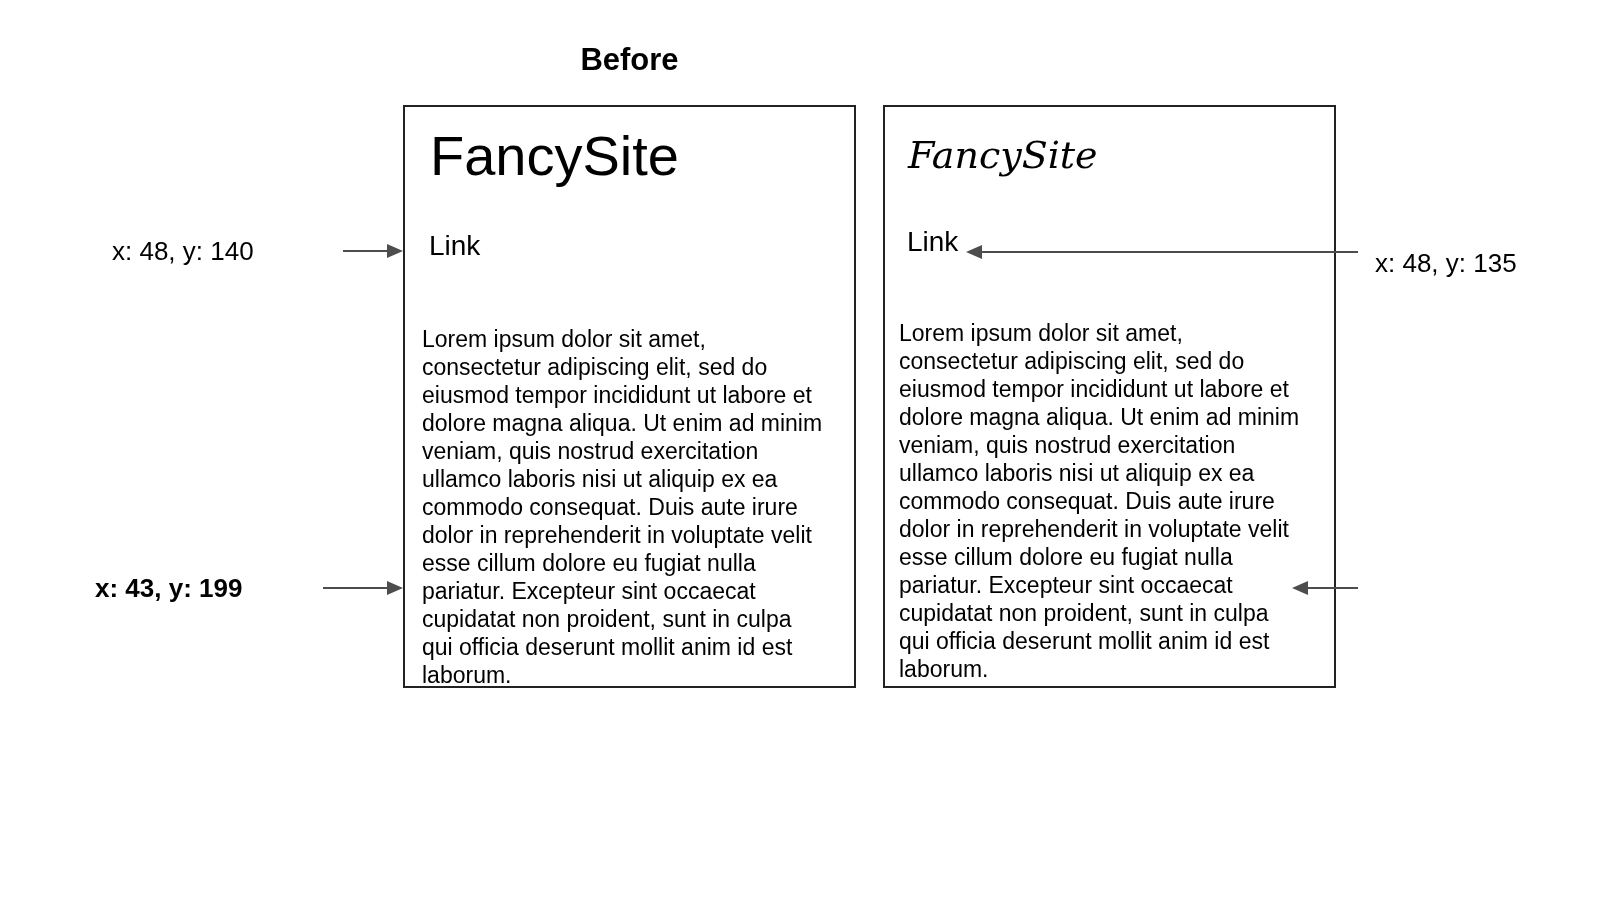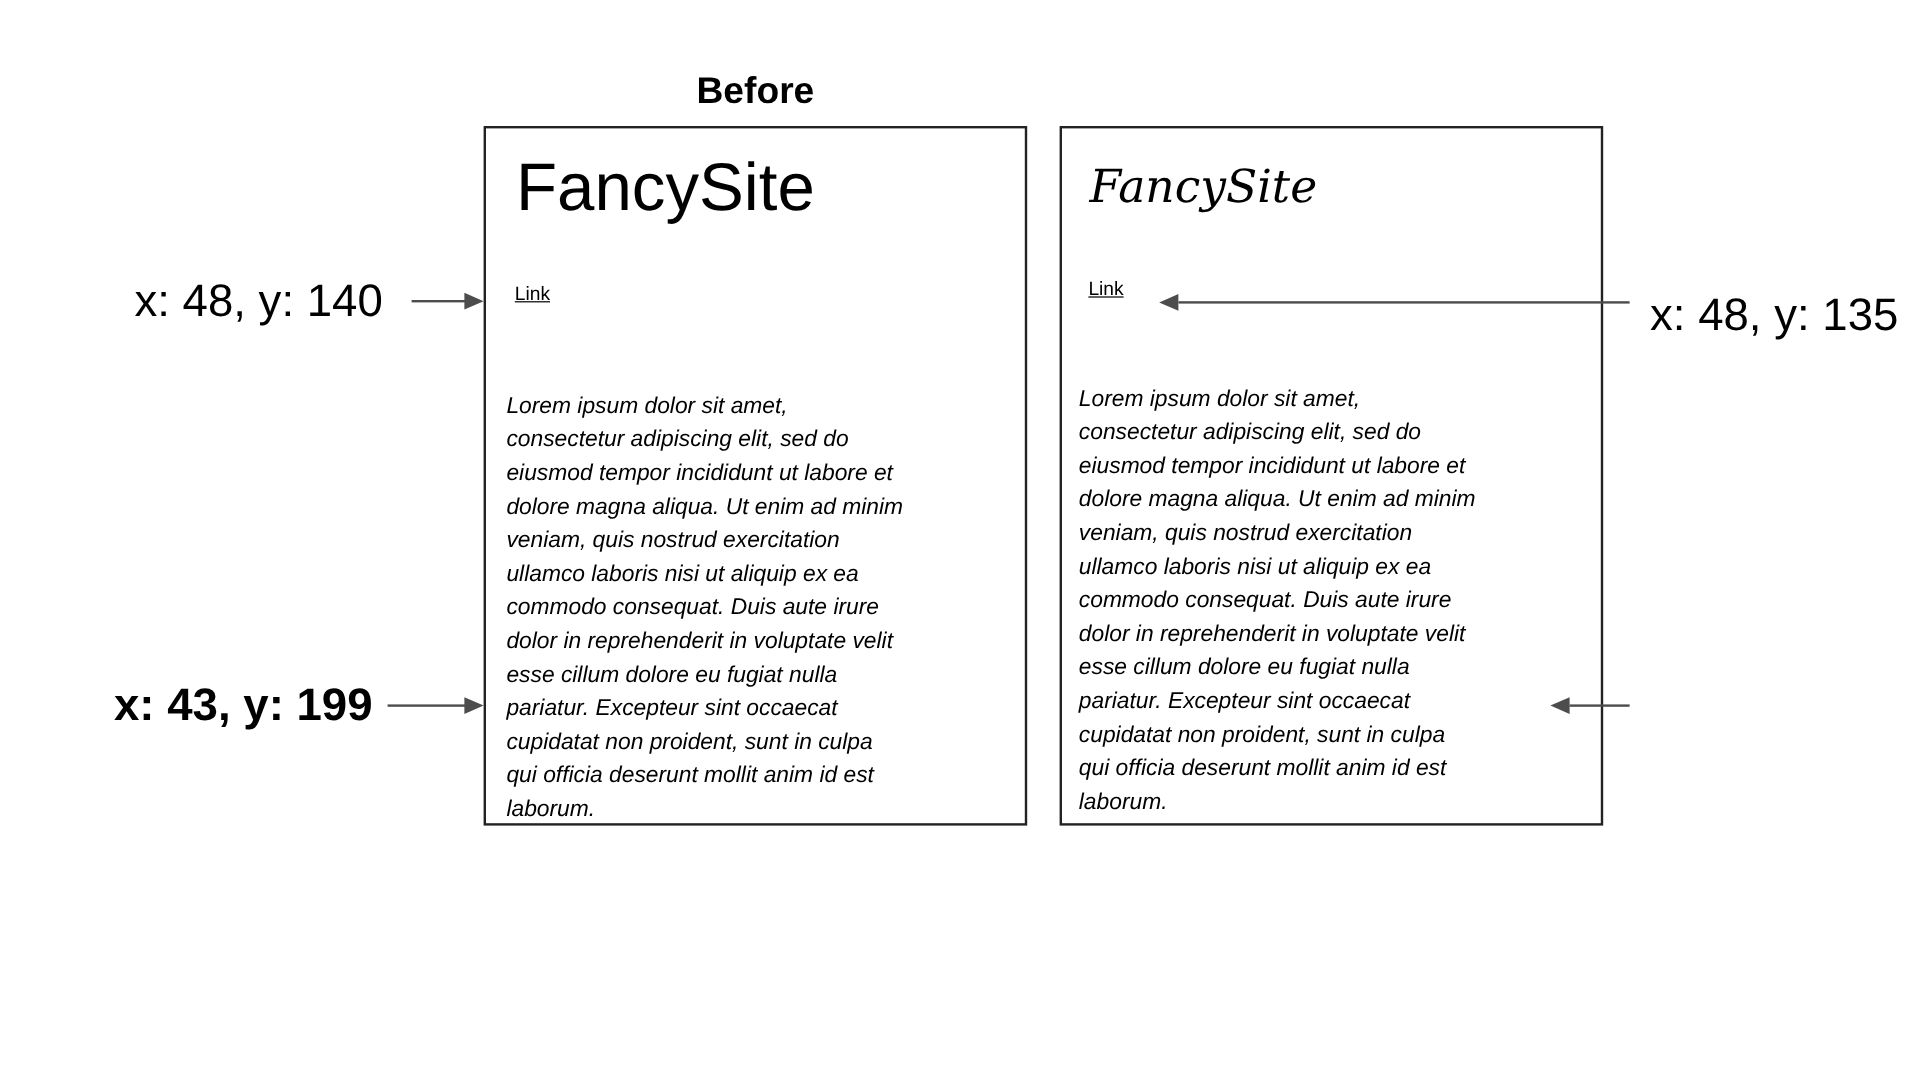--- a/index.html
+++ b/index.html
@@ -7,21 +7,21 @@
     --frame:#222222;
     --text:#000000;
   }
   html,body{margin:0;padding:0;background:#ffffff;}
   #canvas{
     position:relative;width:1600px;height:903px;background:#ffffff;overflow:hidden;
     font-family:"Liberation Sans",sans-serif;color:var(--text);
   }
   .col-heading{
     position:absolute;top:42px;width:453px;text-align:center;
-    font-size:31px;font-weight:bold;line-height:36px;margin-top:16px;
+    font-size:31px;font-weight:bold;line-height:36px;
   }
   #heading-before{left:403px;}
   #heading-after{left:883px;}
 
   .panel{
     position:absolute;top:105px;width:453px;height:583px;
     border:2px solid var(--frame);background:#ffffff;box-sizing:border-box;
   }
   #panel-before{left:403px;}
   #panel-after{left:883px;}
@@ -29,35 +29,35 @@
   .site-title{
     position:absolute;left:25px;top:18px;
     font-size:56px;line-height:62px;font-weight:400;white-space:nowrap;
   }
   #panel-after .site-title{
     left:23px;top:22px;
     font-family:"DejaVu Serif",serif;font-style:italic;font-weight:400;
     font-size:38px;line-height:52px;
   }
   .mock-link{
-    position:absolute;font-size:16px;line-height:26px;
-    text-decoration:underline;color:var(--text);cursor:pointer;white-space:nowrap;
+    position:absolute;font-size:28px;line-height:26px;
+    color:var(--text);cursor:pointer;white-space:nowrap;
   }
   #panel-before .mock-link{left:24px;top:126px;}
   #panel-after  .mock-link{left:22px;top:122px;}
 
   .body-text{
     position:absolute;width:426px;
-    font-size:19px;line-height:28px;white-space:pre-line;font-style:italic;
+    font-size:23px;line-height:28px;white-space:pre-line;
   }
   #panel-before .body-text{left:17px;top:218px;}
   #panel-after  .body-text{left:14px;top:212px;}
 
   .coord-label{
-    position:absolute;font-size:38px;line-height:36px;white-space:nowrap;
+    position:absolute;font-size:26px;line-height:36px;white-space:nowrap;
   }
   #label-before-link{left:112px;top:233px;}
   #label-before-para{left:95px;top:570px;font-weight:bold;}
   #label-after-link{left:1375px;top:245px;}
   #label-after-para{left:1368px;top:570px;}
 
   .arrow-line{position:absolute;height:2px;background:var(--arrow);}
   .arrow-head{position:absolute;width:0;height:0;
     border-top:7px solid transparent;border-bottom:7px solid transparent;}
   .arrow-head.point-right{border-left:16px solid var(--arrow);}

